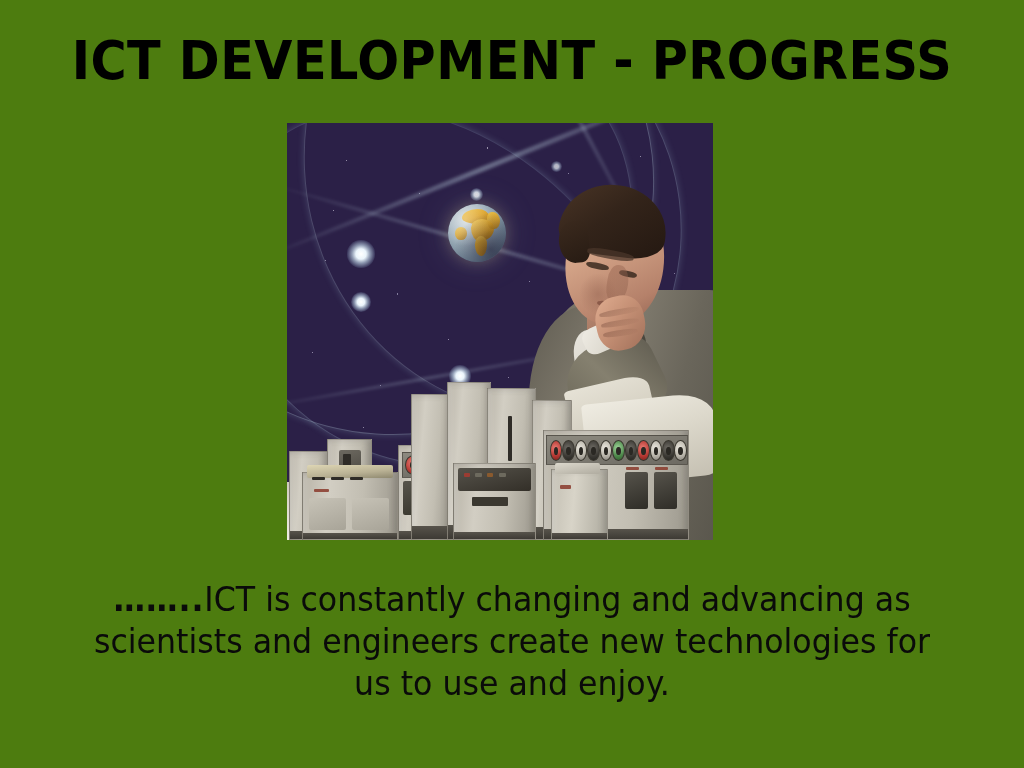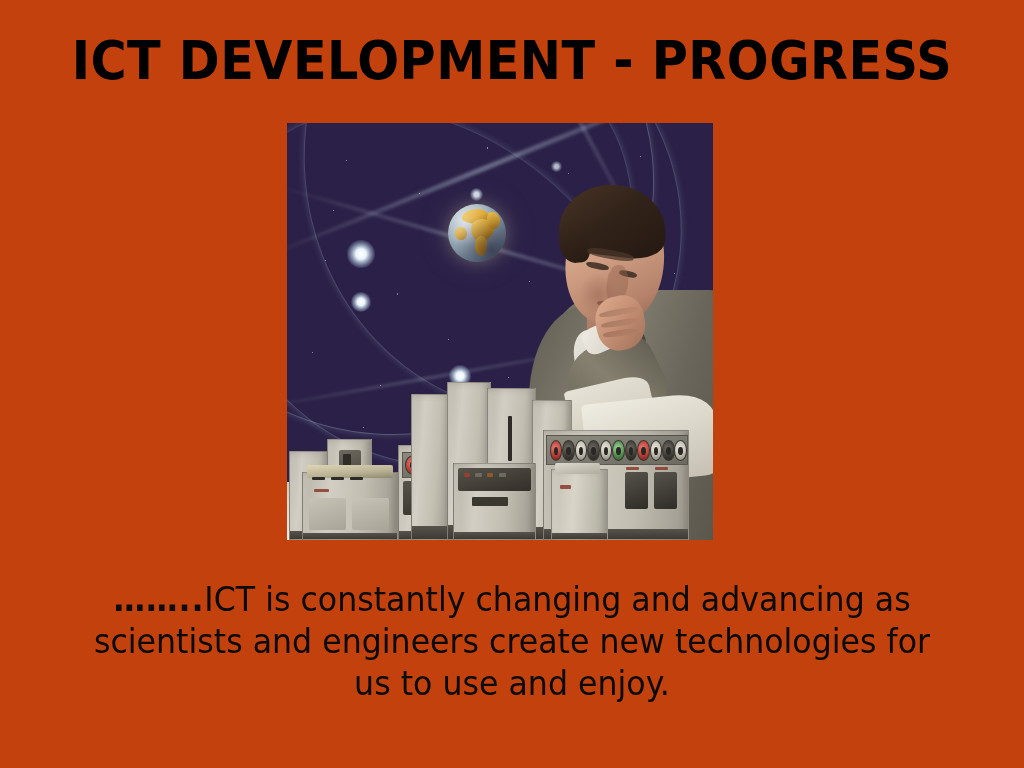--- a/index.html
+++ b/index.html
@@ -14,21 +14,21 @@
     position: relative;
     overflow: hidden;
     font-family: "Liberation Sans", sans-serif;
     color: #000000;
   }
 
   
   .slide {
     position: absolute;
     inset: 0;
-    background: #c2410c;
+    background: #4d7c0f;
   }
 
   
   .slide-title {
     position: absolute;
     left: 0;
     top: 30px;
     width: 1024px;
     text-align: center;
     font-family: "DejaVu Sans", sans-serif;

